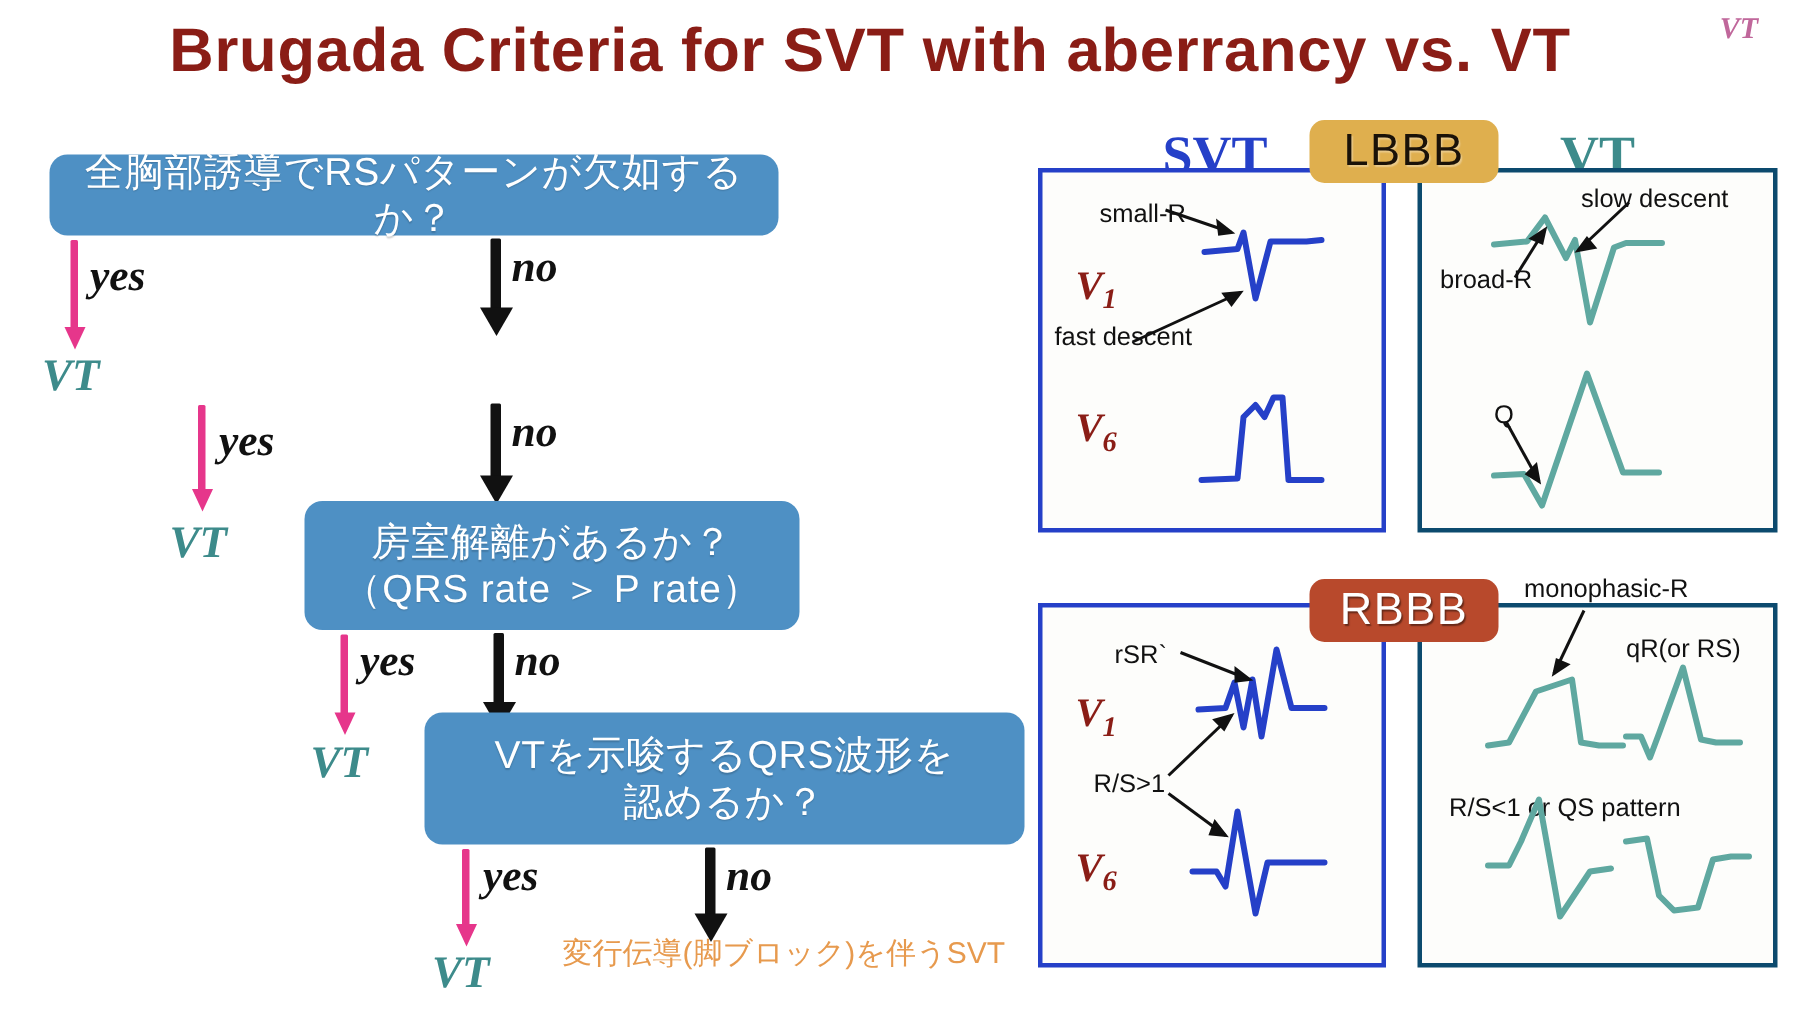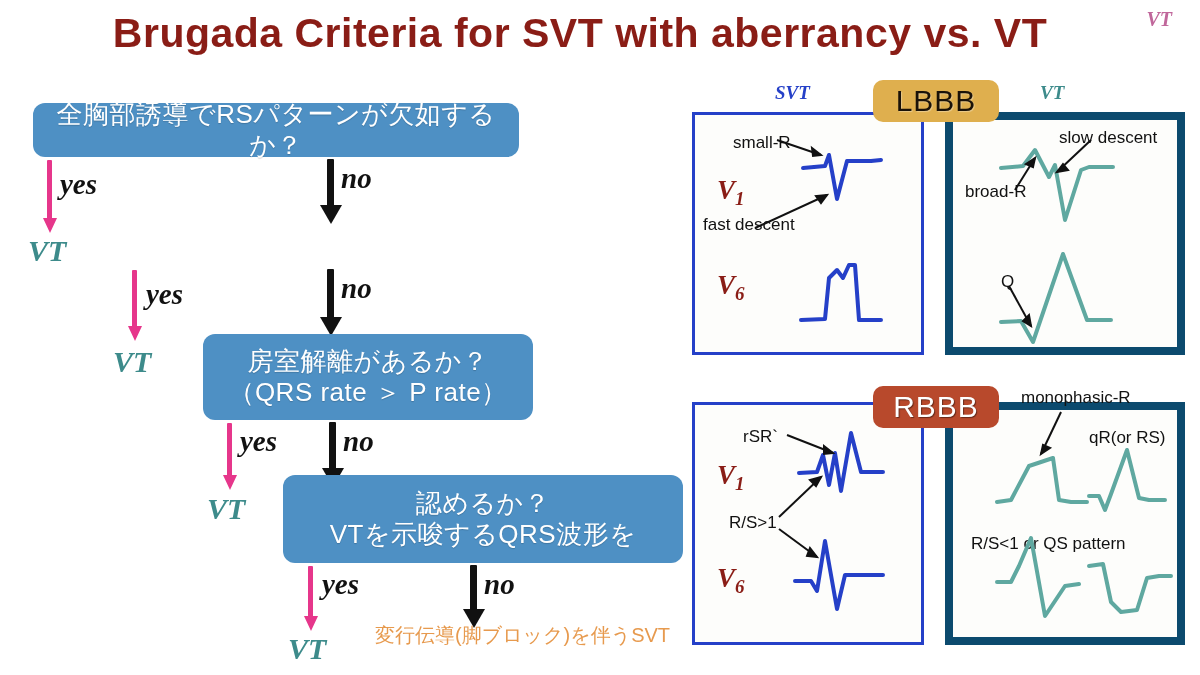--- a/index.html
+++ b/index.html
@@ -97,28 +97,27 @@
     white-space: nowrap;
     letter-spacing: 0px;
   }
 
   
   .panel {
     position: absolute;
     background: #fdfdfb;
   }
   .panel.blue  { border: 3px solid #2540c8; }
-  .panel.teal  { border: 8px solid #0c4a6e; }
+  .panel.teal  { border: 3px solid #0c4a6e; }
 
   .panel-head {
     position: absolute;
     font-family: "Liberation Serif", serif;
-    font-style: italic;
-    font-weight: bold;
-    font-size: 19px;
+    font-weight: bold;
+    font-size: 36px;
     white-space: nowrap;
   }
   .panel-head.blue { color: #2540c8; }
   .panel-head.teal { color: #3d8b8b; }
 
   .badge {
     position: absolute;
     border-radius: 10px;
     display: flex;
     align-items: center;
@@ -207,22 +206,22 @@
   <div class="edge-label" style="left:240px; top:425px;">yes</div>
   <div class="vt-term" style="left:207px; top:492px;">VT</div>
 
   <div class="arrow black" style="left:329px; top:422px;">
     <div class="shaft" style="width:7px; height:52px;"></div>
     <div class="head" style="left:-7.5px; top:46px;"></div>
   </div>
   <div class="edge-label" style="left:343px; top:425px;">no</div>
 
   <div class="flow-box" style="left:283px; top:475px; width:400px; height:88px; flex-direction:column;">
+    <span class="l2">VTを示唆するQRS波形を</span>
     <span class="l2">認めるか？</span>
-    <span class="l2">VTを示唆するQRS波形を</span>
   </div>
 
   <div class="arrow pink" style="left:308px; top:566px;">
     <div class="shaft" style="width:5px; height:54px;"></div>
     <div class="head" style="left:-4.5px; top:50px;"></div>
   </div>
   <div class="edge-label" style="left:322px; top:568px;">yes</div>
   <div class="vt-term" style="left:288px; top:632px;">VT</div>
 
   <div class="arrow black" style="left:470px; top:565px;">

